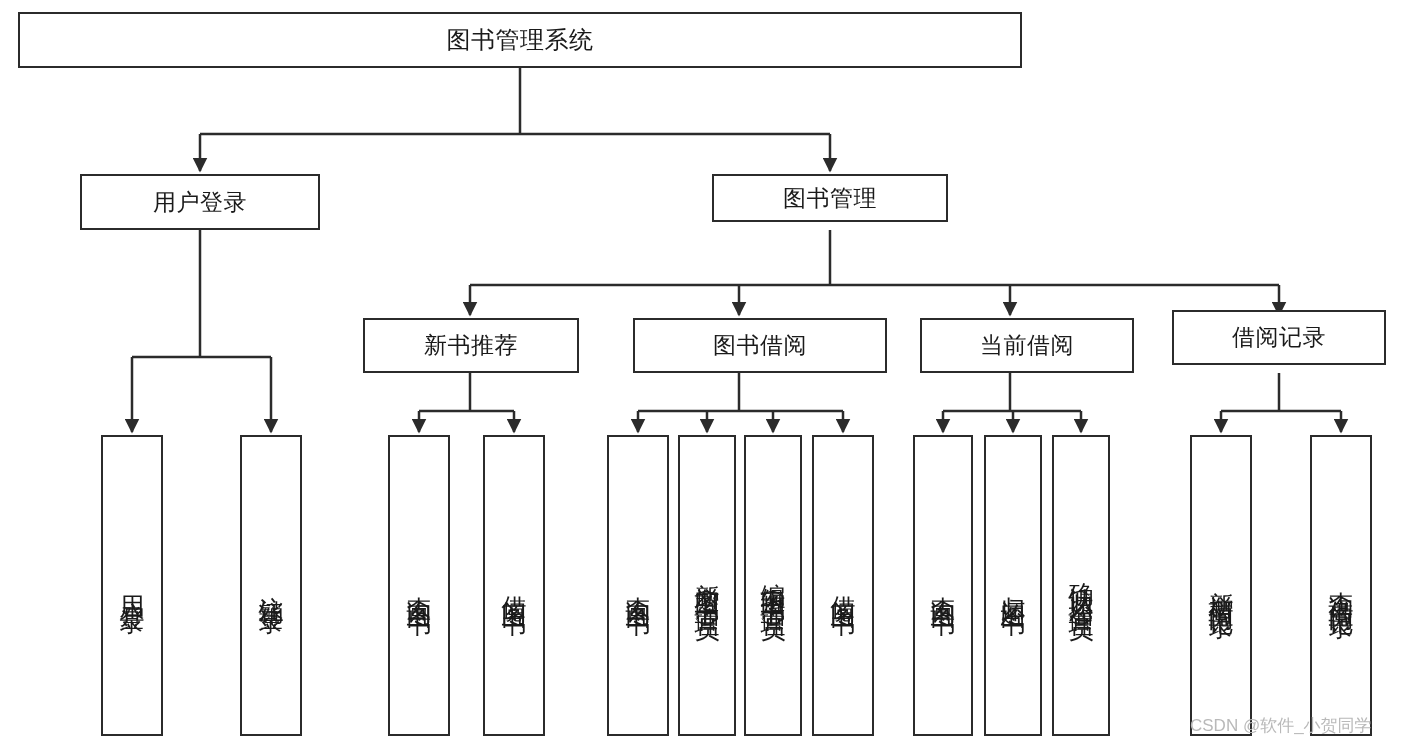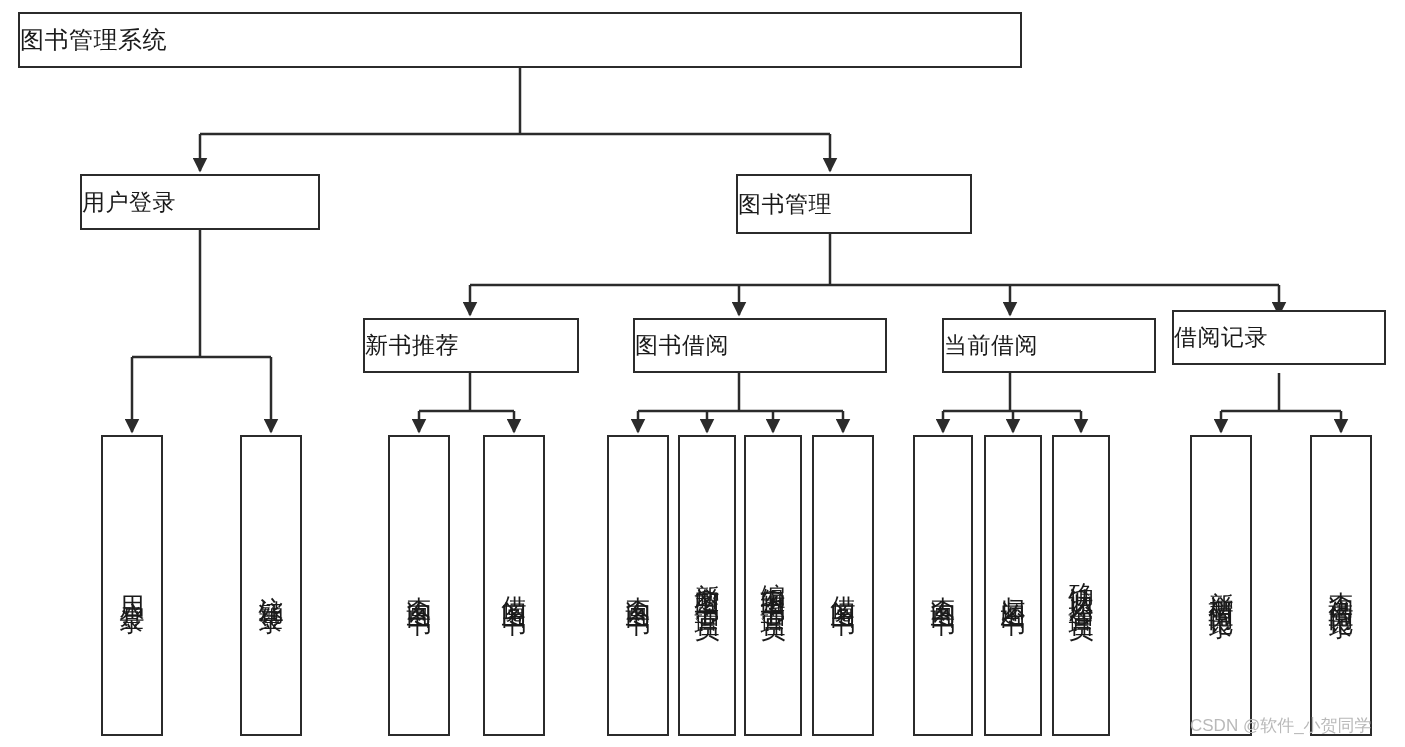--- a/index.html
+++ b/index.html
@@ -26,21 +26,21 @@
     height: 747px;
     pointer-events: none;
   }
   .node {
     position: absolute;
     box-sizing: border-box;
     background: #ffffff;
     border: 2.5px solid #2b2b2b;
     display: flex;
     align-items: center;
-    justify-content: flex-start;
+    justify-content: center;
     z-index: 2;
   }
   .node .label {
     color: #1a1a1a;
     letter-spacing: 0.5px;
     line-height: 1.08;
     white-space: nowrap;
     text-align: center;
   }
   .node.horizontal .label {
@@ -120,30 +120,30 @@
       </g>
   </svg>
 
   <div id="nodes-layer">
       <div class="node horizontal root" style="left: 18px; top: 12px; width: 1004px; height: 56px;">
         <span class="label">图书管理系统</span>
       </div>
       <div class="node horizontal" style="left: 80px; top: 174px; width: 240px; height: 56px;">
         <span class="label">用户登录</span>
       </div>
-      <div class="node horizontal" style="left: 736px; top: 174px; width: 236px; height: 60px;">
+      <div class="node horizontal" style="left: 712px; top: 174px; width: 236px; height: 48px;">
         <span class="label">图书管理</span>
       </div>
       <div class="node horizontal" style="left: 363px; top: 318px; width: 216px; height: 55px;">
         <span class="label">新书推荐</span>
       </div>
       <div class="node horizontal" style="left: 633px; top: 318px; width: 254px; height: 55px;">
         <span class="label">图书借阅</span>
       </div>
-      <div class="node horizontal" style="left: 942px; top: 318px; width: 214px; height: 55px;">
+      <div class="node horizontal" style="left: 920px; top: 318px; width: 214px; height: 55px;">
         <span class="label">当前借阅</span>
       </div>
       <div class="node horizontal" style="left: 1172px; top: 310px; width: 214px; height: 55px;">
         <span class="label">借阅记录</span>
       </div>
       <div class="node vertical" style="left: 101px; top: 435px; width: 62px; height: 301px;">
         <span class="label">用户登录</span>
       </div>
       <div class="node vertical" style="left: 240px; top: 435px; width: 62px; height: 301px;">
         <span class="label">注销登录</span>

